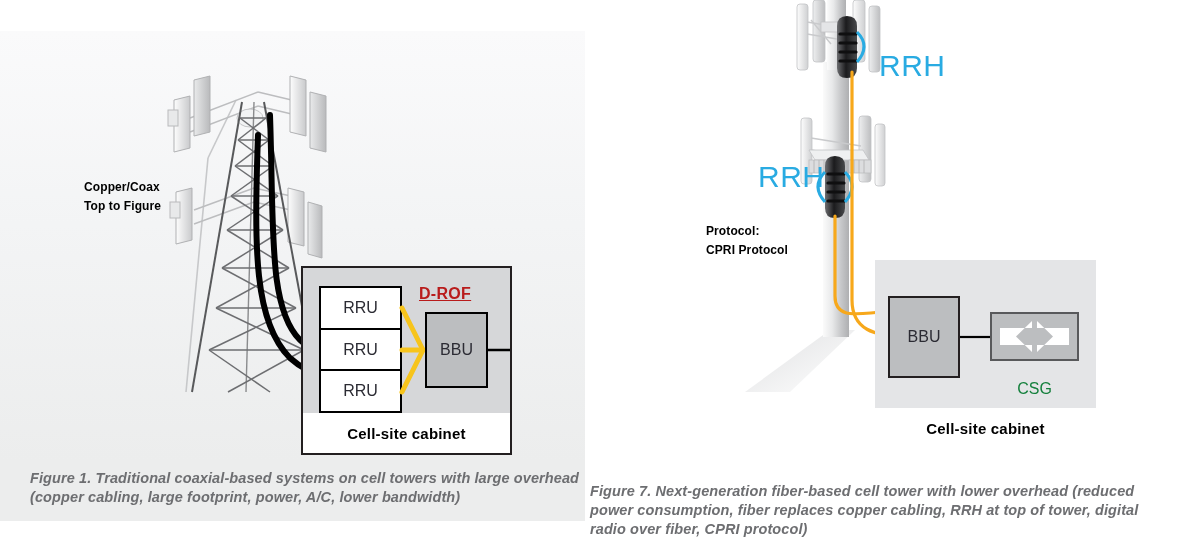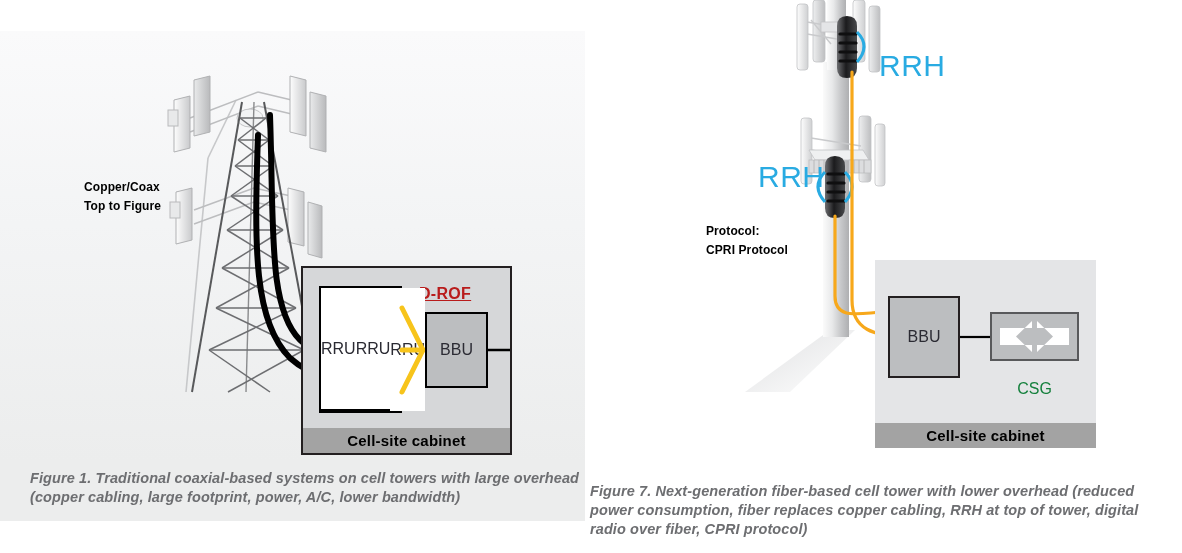--- a/index.html
+++ b/index.html
@@ -24,32 +24,32 @@
     line-height:19px;letter-spacing:.1px;}
 
   
   #tower1{position:absolute;left:150px;top:40px;width:220px;height:370px;}
 
   
   #cabinet1{position:absolute;left:301px;top:266px;width:211px;height:189px;
     background:#d6d7d9;border:2px solid #231f20;box-sizing:border-box;}
   #rru-stack{position:absolute;left:16px;top:18px;width:83px;height:127px;
     border:2px solid #000;box-sizing:border-box;background:#fff;
-    display:flex;flex-direction:row;}
+    display:flex;flex-direction:column;}
   .rru-cell{flex:1;display:flex;align-items:center;justify-content:center;
     font-size:16px;color:#2b2b33;border-bottom:2px solid #000;background:#fff;}
   .rru-cell:last-child{border-bottom:none;}
   #bbu1{position:absolute;left:122px;top:44px;width:63px;height:76px;
     background:#bcbec0;border:2px solid #000;box-sizing:border-box;
     display:flex;align-items:center;justify-content:center;
     font-size:16px;color:#2b2b33;}
   #drof-label{position:absolute;left:116px;top:17px;font-weight:bold;
     font-size:16px;color:#b91c1c;letter-spacing:.3px;text-decoration:underline;}
-  .cab-band{position:absolute;left:0;bottom:0;width:100%;height:25px;
-    background:#a3a3a3;display:flex;align-items:center;justify-content:center;
+  .cab-band{position:absolute;left:0;bottom:0;width:100%;height:40px;
+    background:#ffffff;display:flex;align-items:center;justify-content:center;
     font-weight:bold;font-size:15px;color:#000;letter-spacing:.2px;}
 
   
   #cabinet2{position:absolute;left:875px;top:260px;width:221px;height:188px;
     background:#e4e5e7;}
   #bbu2{position:absolute;left:13px;top:36px;width:72px;height:82px;
     background:#bcbec0;border:2px solid #231f20;box-sizing:border-box;
     display:flex;align-items:center;justify-content:center;
     font-size:16px;color:#2b2b33;}
   #csg-box{position:absolute;left:115px;top:52px;width:89px;height:49px;

